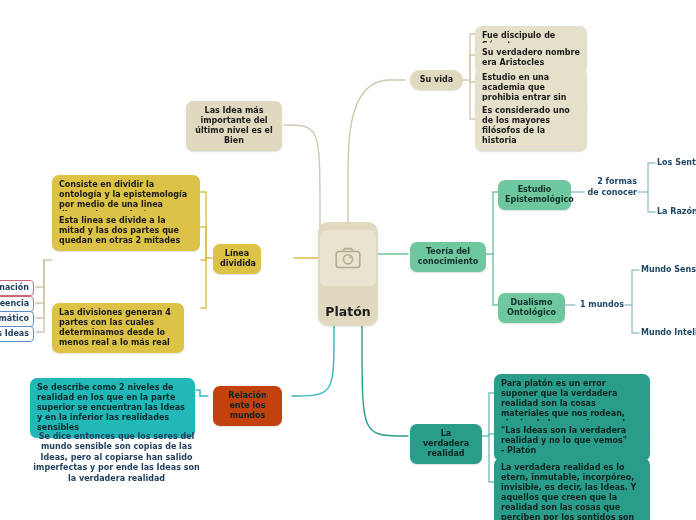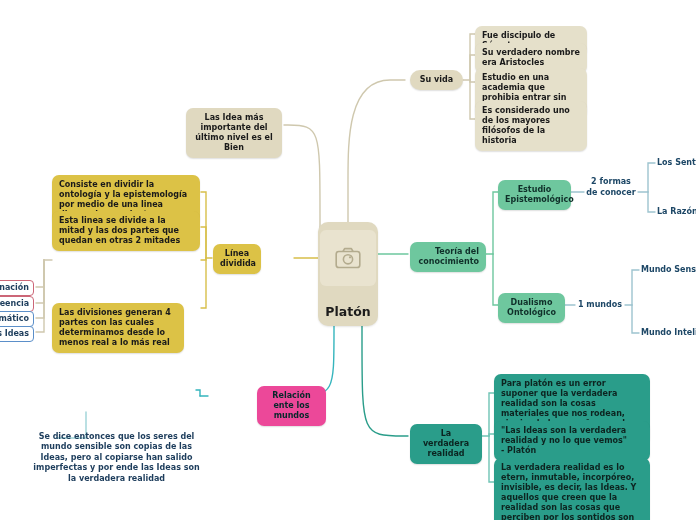--- a/index.html
+++ b/index.html
@@ -66,37 +66,37 @@
     padding: 5px 7px;
     font-size: 8px;
     text-align: center;
     box-shadow: 0 1px 1.5px rgba(0,0,0,0.13);
   }
   .beige      { background: #e0d9c0; color: #1a1a1a; }
   .beige-leaf { background: #e5e0ca; color: #1a1a1a; text-align: left; }
   .yellow     { background: #dcc246; color: #1a1a1a; }
   .yellow-leaf{ background: #dcc246; color: #1a1a1a; text-align: left; }
   .green      { background: #6ec79e; color: #10302a; }
-  .cyan       { background: #ec4899; color: #07282b; margin-left: 44px; }
+  .cyan       { background: #c2410c; color: #07282b; }
   .teal-dark  { background: #2a9d8a; color: #0b2420; }
   .teal-leaf  { background: #2a9d8a; color: #0d2420; text-align: left; }
   .cyan-leaf  { background: #22b8b8; color: #06292b; text-align: left; }
   
   .plain {
     font-size: 8px;
     color: #1d3d5c;
     font-weight: bold;
     text-align: center;
     line-height: 1.3;
   }
   .labeltext {
     font-size: 8px;
     color: #1d4766;
     font-weight: bold;
-    text-align: center;
+    text-align: right;
     line-height: 1.35;
   }
   .edgeleaf {
     font-size: 8px;
     color: #1d4766;
     font-weight: bold;
     text-align: left;
     white-space: nowrap;
   }
   
@@ -189,47 +189,48 @@
     <div class="title">Platón</div>
   </div>
 
   <div class="node box beige" style="left:410px; top:70px; width:53px;border-radius:10px;">Su vida</div>
 
   <div class="node box beige-leaf" style="left:475px; top:26px; width:112px;">Fue discipulo de Sócrates</div>
   <div class="node box beige-leaf" style="left:475px; top:43px; width:112px;">Su verdadero nombre era Aristocles</div>
   <div class="node box beige-leaf" style="left:475px; top:68px; width:112px;">Estudio en una academia que prohibia entrar sin saber geometria</div>
   <div class="node box beige-leaf" style="left:475px; top:101px; width:112px;">Es considerado uno de los mayores filósofos de la historia</div>
 
-  <div class="node box beige" style="left:186px; top:101px; width:96px;margin-top:7px;">Las Idea más importante del último nivel es el Bien</div>
+  <div class="node box beige" style="left:186px; top:101px; width:96px;">Las Idea más importante del último nivel es el Bien</div>
 
   <div class="node box yellow" style="left:213px; top:244px; width:48px;">Línea dividida</div>
 
   <div class="node box yellow-leaf" style="left:52px; top:175px; width:148px;">Consiste en dividir la ontología y la epistemología por medio de una linea diagonal ascendente</div>
   <div class="node box yellow-leaf" style="left:52px; top:211px; width:148px;">Esta linea se divide a la mitad y las dos partes que quedan en otras 2 mitades</div>
   <div class="node box yellow-leaf" style="left:52px; top:303px; width:132px;">Las divisiones generan 4 partes con las cuales determinamos desde lo menos real a lo más real</div>
 
   <div class="node outline" style="left:-16px; top:280px; width:50px;">ginación</div>
   <div class="node outline" style="left:-14px; top:296px; width:48px;">creencia</div>
   <div class="node outline blue" style="left:-14px; top:311px; width:48px;">emático</div>
   <div class="node outline blue" style="left:-14px; top:326px; width:48px;">as Ideas</div>
 
-  <div class="node box green" style="left:410px; top:242px; width:76px;text-align:right;">Teoría del conocimiento</div>
+  <div class="node box green" style="left:410px; top:242px; width:76px;">Teoría del conocimiento</div>
 
   <div class="node box green" style="left:498px; top:180px; width:73px;">Estudio Epistemológico</div>
   <div class="node labeltext" style="left:585px; top:177px; width:52px;">2 formas de conocer</div>
   <div class="node edgeleaf" style="left:657px; top:158px;">Los Sentid</div>
   <div class="node edgeleaf" style="left:657px; top:207px;">La Razón</div>
 
   <div class="node box green" style="left:498px; top:293px; width:67px;">Dualismo Ontológico</div>
   <div class="node labeltext" style="left:576px; top:300px; width:48px;">1 mundos</div>
   <div class="node edgeleaf" style="left:641px; top:265px;">Mundo Sensib</div>
   <div class="node edgeleaf" style="left:641px; top:328px;">Mundo Intelig</div>
 
   <div class="node box cyan" style="left:213px; top:386px; width:69px;">Relación ente los mundos</div>
 
+  <div class="node box cyan-leaf" style="left:30px; top:378px; width:165px;">Se describe como 2 niveles de realidad en los que en la parte superior se encuentran las Ideas y en la inferior las realidades sensibles</div>
 
   <div class="node plain" style="left:30px; top:432px; width:173px;">Se dice entonces que los seres del mundo sensible son copias de las Ideas, pero al copiarse han salido imperfectas y por ende las Ideas son la verdadera realidad</div>
 
   <div class="node box teal-dark" style="left:410px; top:424px; width:72px;">La verdadera realidad</div>
 
   <div class="node box teal-leaf" style="left:494px; top:374px; width:156px;">Para platón es un error suponer que la verdadera realidad son la cosas materiales que nos rodean, siguiendo las enseñanzas de Sócrates</div>
   <div class="node box teal-leaf" style="left:494px; top:421px; width:156px;">"Las Ideas son la verdadera realidad y no lo que vemos"
 - Platón</div>
   <div class="node box teal-leaf" style="left:494px; top:458px; width:156px;">La verdadera realidad es lo etern, inmutable, incorpóreo, invisible, es decir, las Ideas. Y aquellos que creen que la realidad son las cosas que perciben por los sontidos son ciegos.</div>
 

